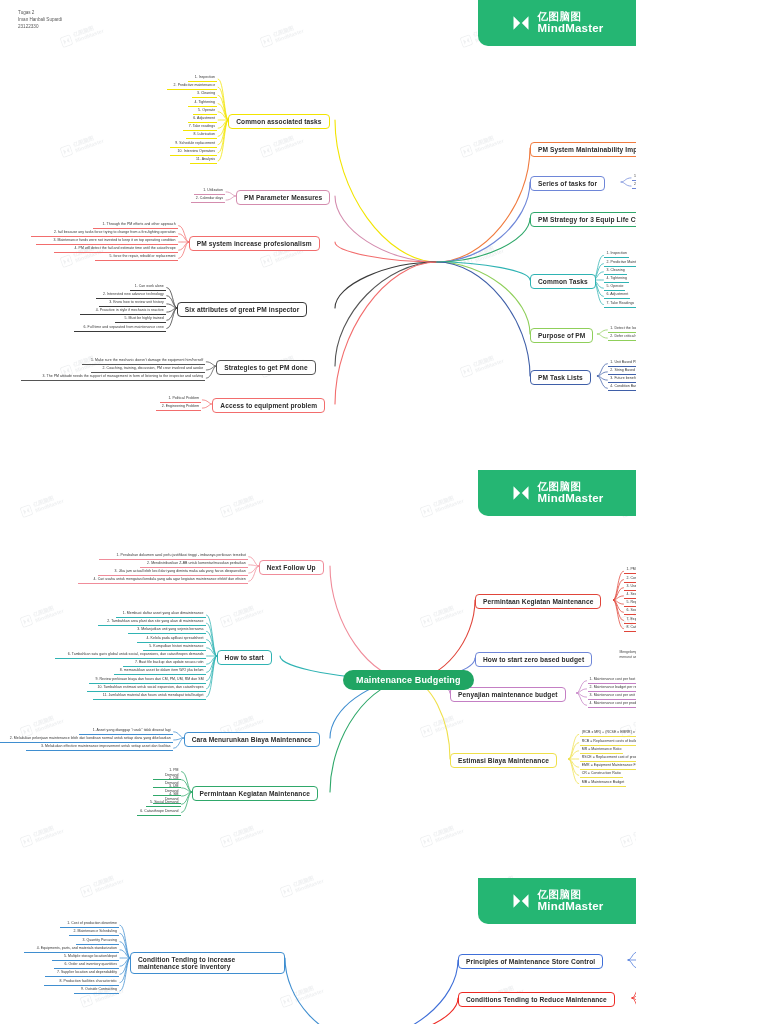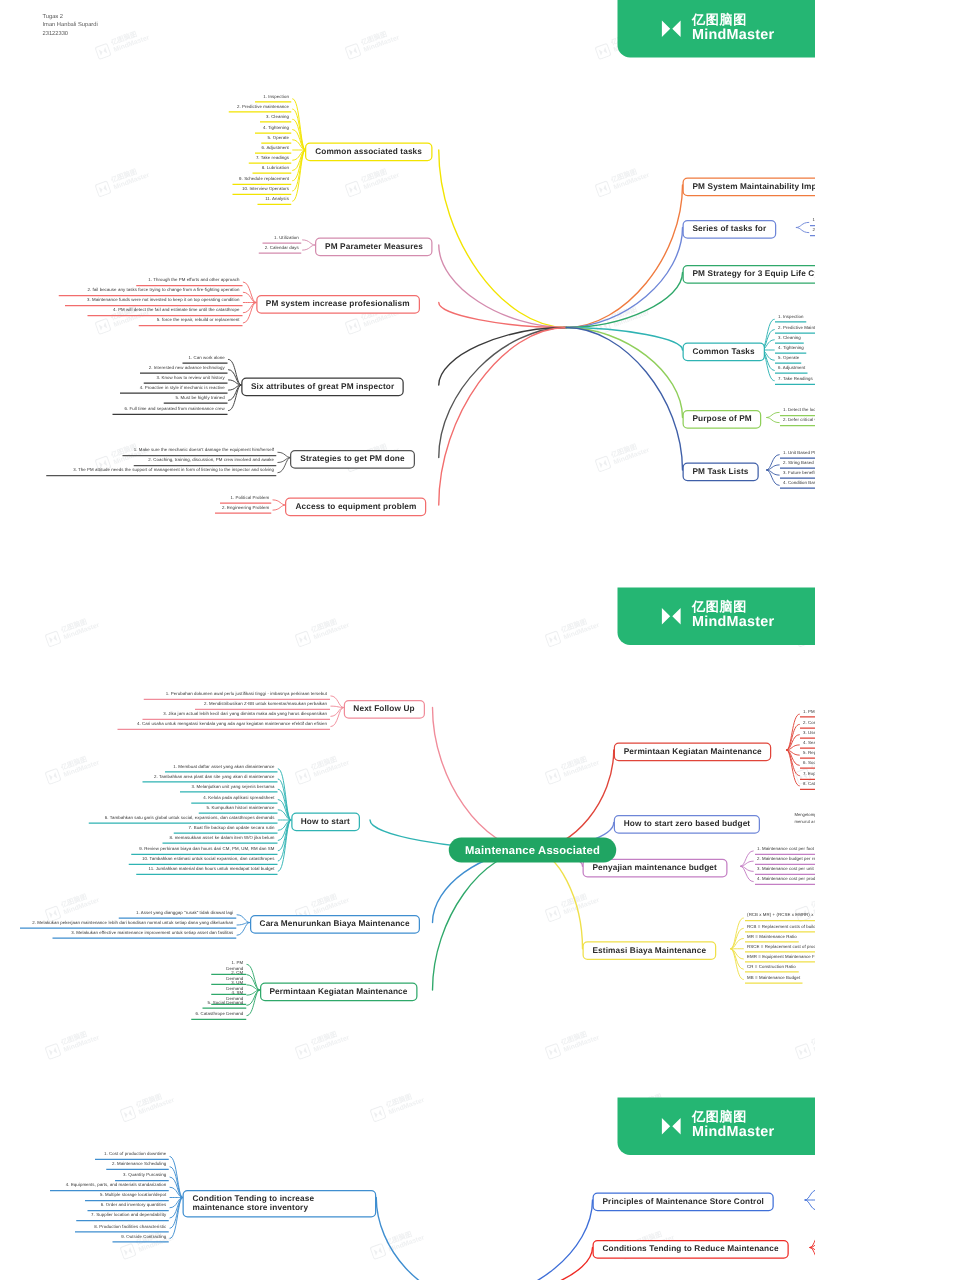--- a/index.html
+++ b/index.html
@@ -3,21 +3,21 @@
 <meta charset="utf-8">
 <style>
   * { box-sizing: border-box; }
   html, body { margin:0; padding:0; }
   body {
     width:768px; height:1024px; background:#ffffff;
     font-family:"Liberation Sans", sans-serif;
     position:relative; overflow:hidden;
     -webkit-font-smoothing:antialiased;
   }
-  .page { position:absolute; left:16px; width:636px; background:#fff; overflow:hidden; }
+  .page { position:absolute; left:0; width:636px; background:#fff; overflow:hidden; }
   #page1 { top:0; height:460px; }
   #page2 { top:460px; height:410px; }
   #page3 { top:870px; height:154px; }
 
   
   .brand {
     position:absolute; right:0; width:158px; height:46px;
     background:#25b673; border-bottom-left-radius:10px;
     display:flex; align-items:center; justify-content:center; gap:7px;
     z-index:20;
@@ -433,21 +433,21 @@
         <path d="M576.6,233 C580.6,233 580.6,245.29999999999998 586.6,245.29999999999998" fill="none" stroke="#c47fc4" stroke-width="0.75" stroke-linecap="round"></path>
         <path d="M410,220 C430,220 450,259.5 450,299" fill="none" stroke="#efe04a" stroke-width="1.1" stroke-linecap="round"></path>
         <path d="M568.7,299 C572.7,299 572.7,274.4 578.7,274.4" fill="none" stroke="#efe04a" stroke-width="0.75" stroke-linecap="round"></path>
         <path d="M568.7,299 C572.7,299 572.7,282.59999999999997 578.7,282.59999999999997" fill="none" stroke="#efe04a" stroke-width="0.75" stroke-linecap="round"></path>
         <path d="M568.7,299 C572.7,299 572.7,290.79999999999995 578.7,290.79999999999995" fill="none" stroke="#efe04a" stroke-width="0.75" stroke-linecap="round"></path>
         <path d="M568.7,299 C572.7,299 572.7,299 578.7,299" fill="none" stroke="#efe04a" stroke-width="0.75" stroke-linecap="round"></path>
         <path d="M568.7,299 C572.7,299 572.7,307.2 578.7,307.2" fill="none" stroke="#efe04a" stroke-width="0.75" stroke-linecap="round"></path>
         <path d="M568.7,299 C572.7,299 572.7,315.4 578.7,315.4" fill="none" stroke="#efe04a" stroke-width="0.75" stroke-linecap="round"></path>
         <path d="M568.7,299 C572.7,299 572.7,323.59999999999997 578.7,323.59999999999997" fill="none" stroke="#efe04a" stroke-width="0.75" stroke-linecap="round"></path>
       </svg>
-      <div class="root" style="left: 343px; top: 210px; background: rgb(32, 165, 99);">Maintenance Associated</div>
+      <div class="root" style="left: 343px; top: 210px; background: rgb(32, 165, 99);">Maintenance Budgeting</div>
       <div class="topic" style="top: 100px; border-color: rgb(240, 140, 154); left: 258.7px;">Next Follow Up</div>
       <div class="leaf l" style="top: 92.7px; border-color: rgb(240, 140, 154); left: 99.3px; width: 148.4px;">1. Perubahan dokumen awal perlu justifikasi tinggi - imbasnya perkiraan tersebut</div>
       <div class="leaf l" style="top: 100.9px; border-color: rgb(240, 140, 154); left: 140.24px; width: 107.46px;">2. Mendistribusikan Z-BB untuk komentar/masukan perbaikan</div>
       <div class="leaf l" style="top: 109.1px; border-color: rgb(240, 140, 154); left: 97.52px; width: 150.18px;">3. Jika jam actual lebih kecil dari yang diminta maka ada yang harus diexpansikan</div>
       <div class="leaf l" style="top: 117.3px; border-color: rgb(240, 140, 154); left: 77.94px; width: 169.76px;">4. Cari usaha untuk mengatasi kendala yang ada agar kegiatan maintenance efektif dan efisien</div>
       <div class="topic" style="top: 190px; border-color: rgb(47, 179, 179); left: 216.6px;">How to start</div>
       <div class="leaf l" style="top: 151px; border-color: rgb(47, 179, 179); left: 115.94px; width: 89.66px;">1. Membuat daftar asset yang akan dimaintenance</div>
       <div class="leaf l" style="top: 159.2px; border-color: rgb(47, 179, 179); left: 98.14px; width: 107.46px;">2. Tambahkan area plant dan site yang akan di maintenance</div>
       <div class="leaf l" style="top: 167.4px; border-color: rgb(47, 179, 179); left: 128.4px; width: 77.2px;">3. Melanjutkan unit yang sejenis bersama</div>
       <div class="leaf l" style="top: 175.6px; border-color: rgb(47, 179, 179); left: 137.3px; width: 68.3px;">4. Kelola pada aplikasi spreadsheet</div>

